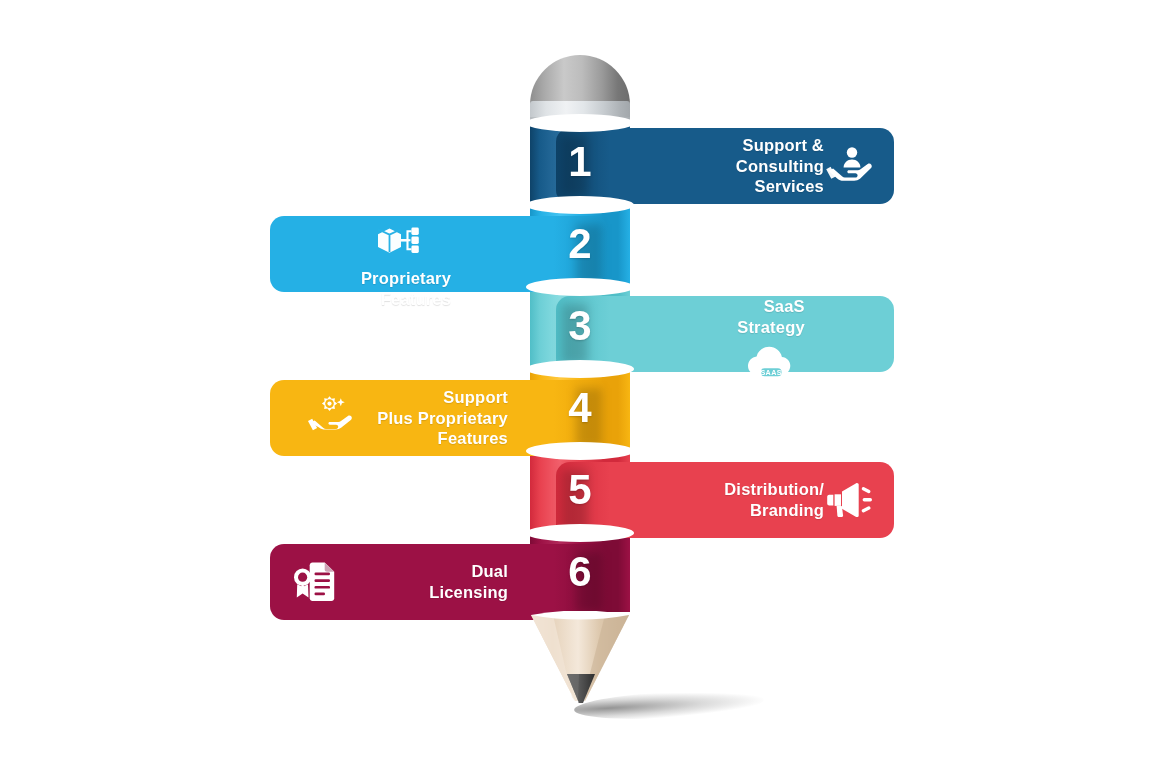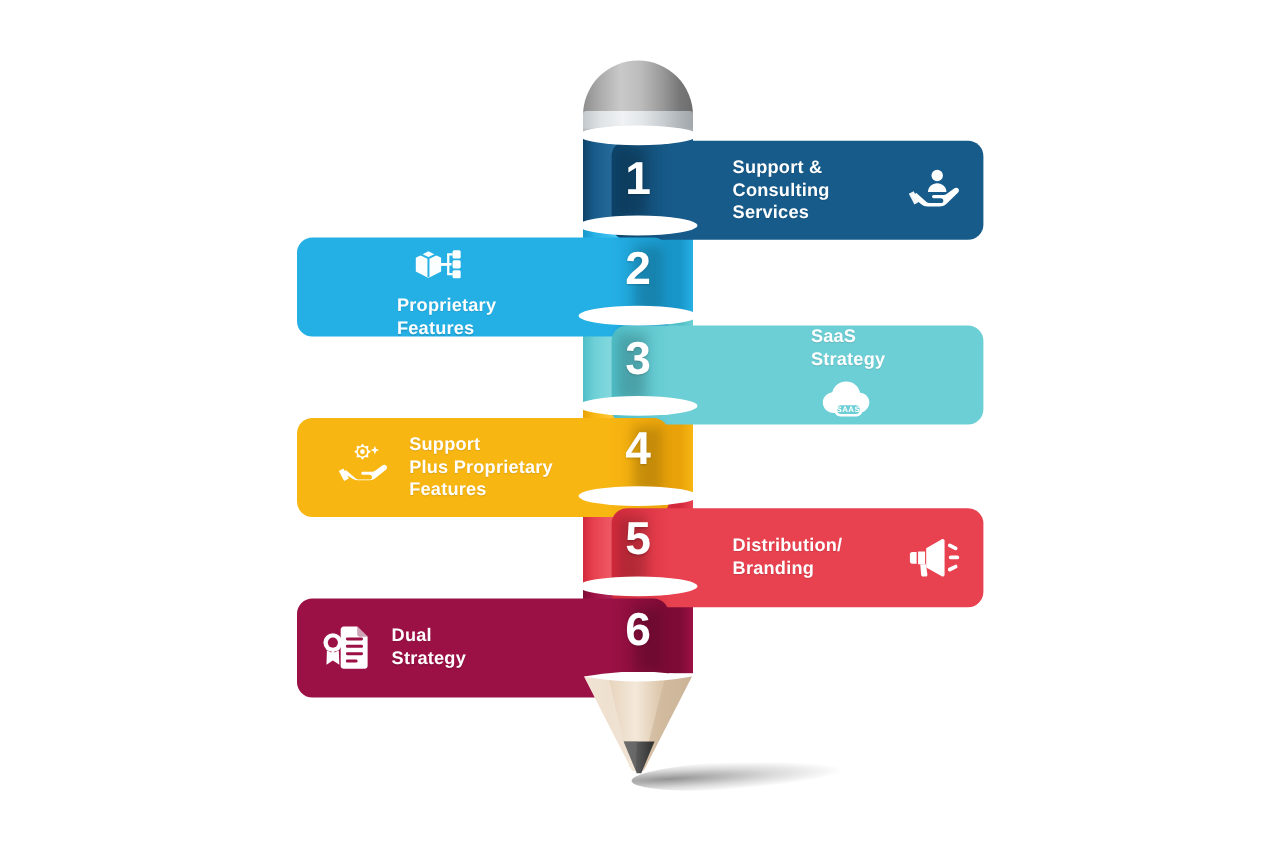--- a/index.html
+++ b/index.html
@@ -72,26 +72,27 @@
 
   
   .tip-wrap{
     position:absolute;left:-1px;bottom:-2px;width:102px;height:96px;
     z-index:4;
   }
 
   
   .bar{
     position:absolute;
-    height:90px;
+    height:76px;
     border-radius:14px;
     display:flex;
     align-items:center;
     box-sizing:border-box;
     z-index:3;
+    text-align:right;
   }
   .bar.right{ padding-left:110px; padding-right:18px; }
   .bar.left { padding-left:20px;  padding-right:100px; }
 
   .bar .label{
     color:#ffffff;
     font-size:16.5px;
     font-weight:bold;
     line-height:1.26;
     letter-spacing:.2px;
@@ -233,21 +234,21 @@
           <rect x="23.5" y="22.2" width="15.5" height="2.7" rx="1.2"></rect>
           <rect x="23.5" y="28.9" width="15.5" height="2.7" rx="1.2"></rect>
           <rect x="23.5" y="35.6" width="10.5" height="2.7" rx="1.2"></rect>
         </g>
         <circle cx="11.6" cy="20.2" r="8.6"></circle>
         <circle cx="11.6" cy="20.2" r="4.6" fill="#9C1145"></circle>
         <path d="M6.2 27.2l4 2 1.4-2.6 1.5 2.6 3.9-2 .5 13.2-5.9-4-5.8 4z"></path>
       </svg>
         </div>
         <div class="label">Dual
-Strategy</div>
+Licensing</div>
       </div>
     </div>
 
   <div id="pencil">
     <div class="eraser"></div>
     <div class="ferrule"></div>
     <div class="ferrule-line"></div>
 
     <div id="segments">
         <div class="seg" style="top: 67px; height: 80px;">

